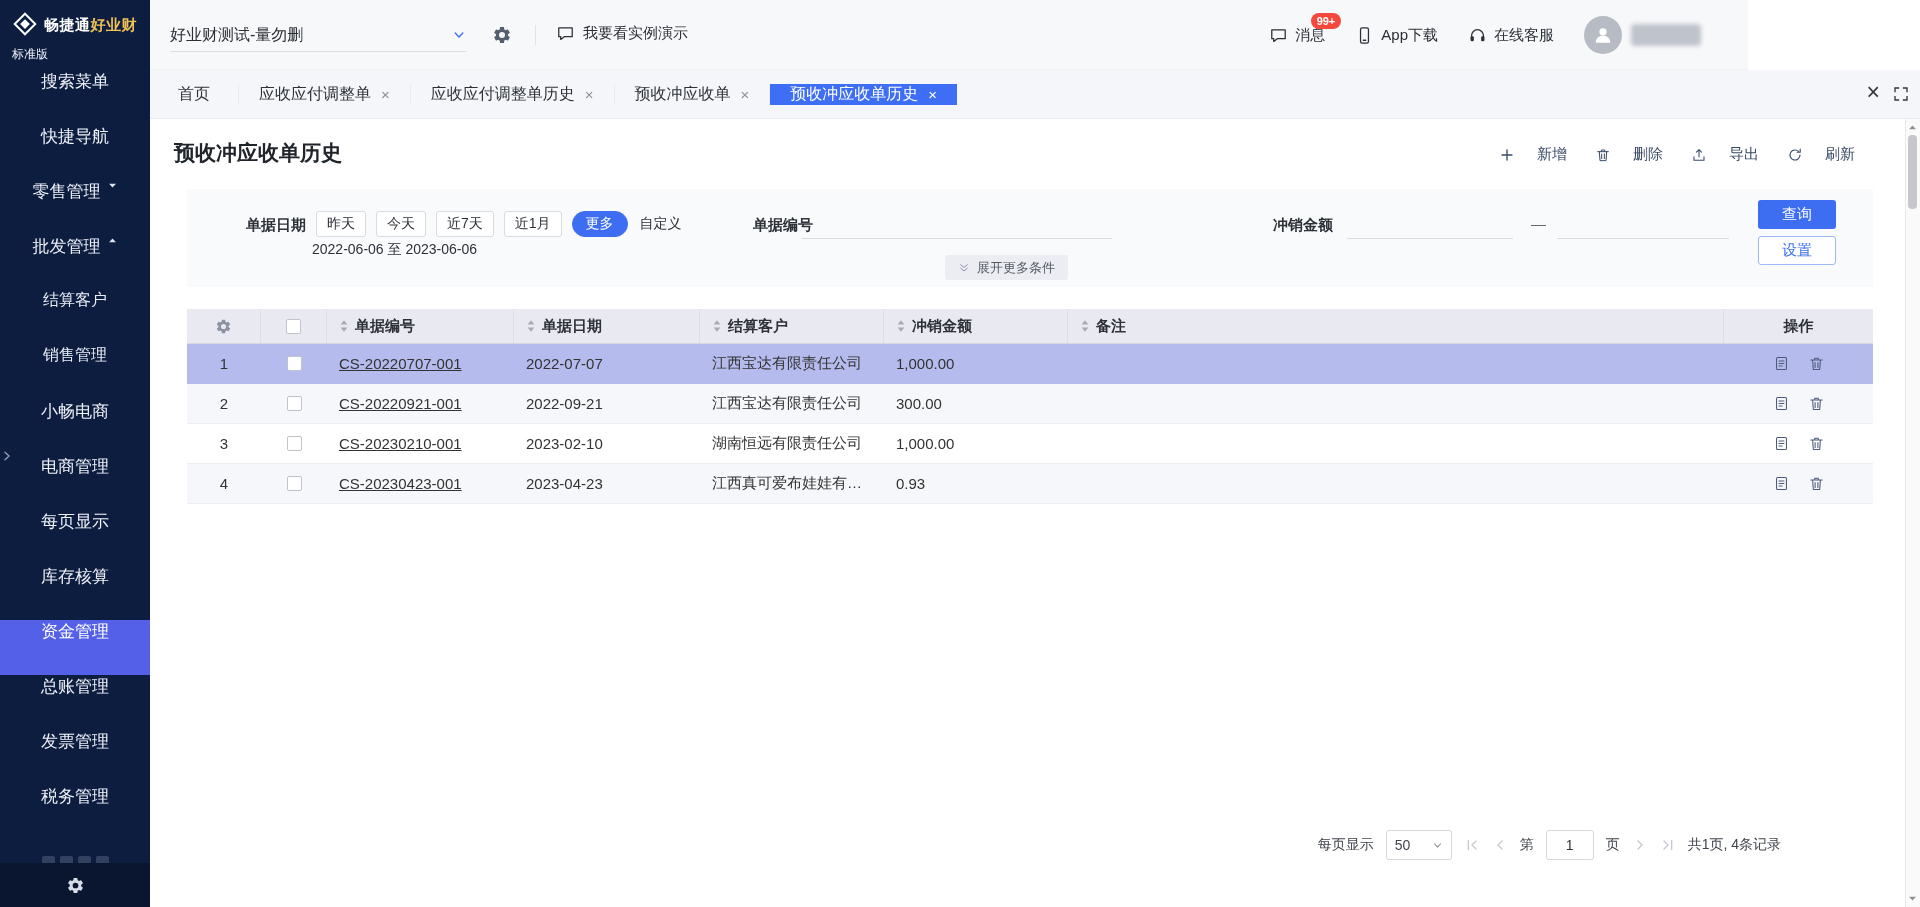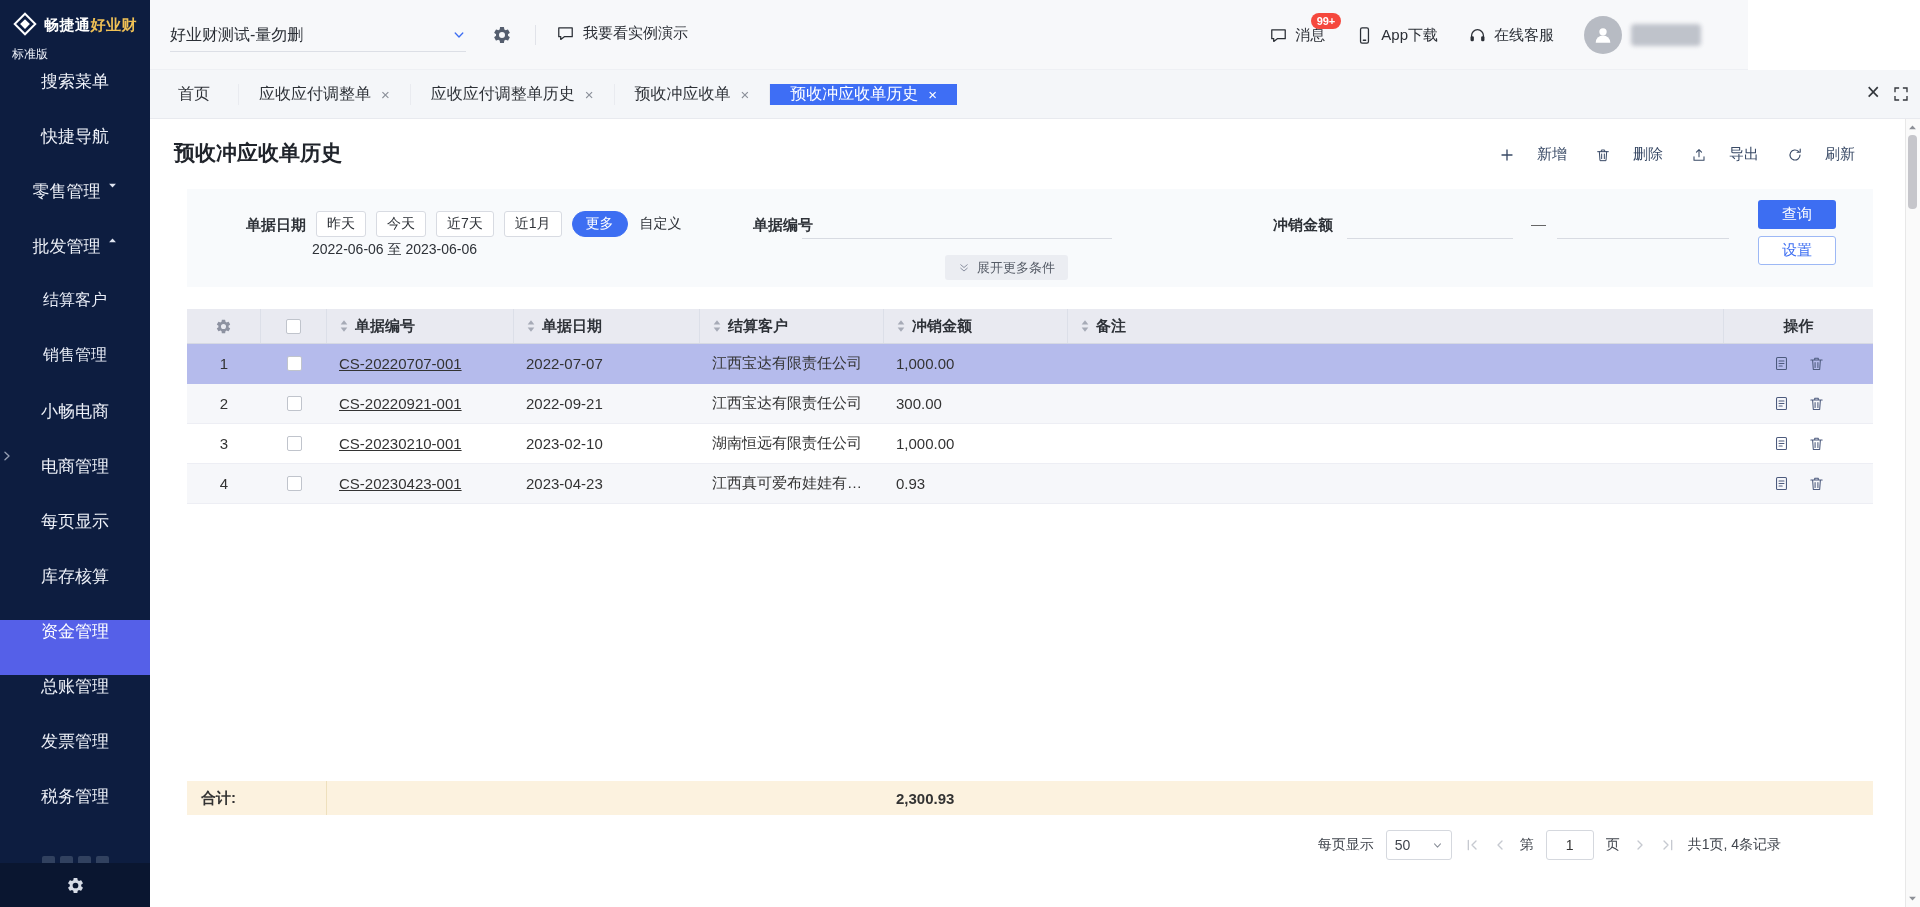--- a/index.html
+++ b/index.html
@@ -527,24 +527,20 @@
               <use href="#i-doc"></use>
             </svg>
             <svg class="ic op-ic">
               <use href="#i-trash"></use>
             </svg>
           </div>
       </div>
     </div>
   </div>
 
-  <div class="total-row">
-    <div class="total-label">合计:</div>
-    <div class="total-value">2,300.93</div>
-  </div>
 
   <div class="pager">
     <span>每页显示</span>
     <div class="pp-select">
       <span>50</span>
       <svg class="ic">
           <use href="#i-chevdown"></use>
         </svg>
     </div>
     <svg class="ic pg-ic">

